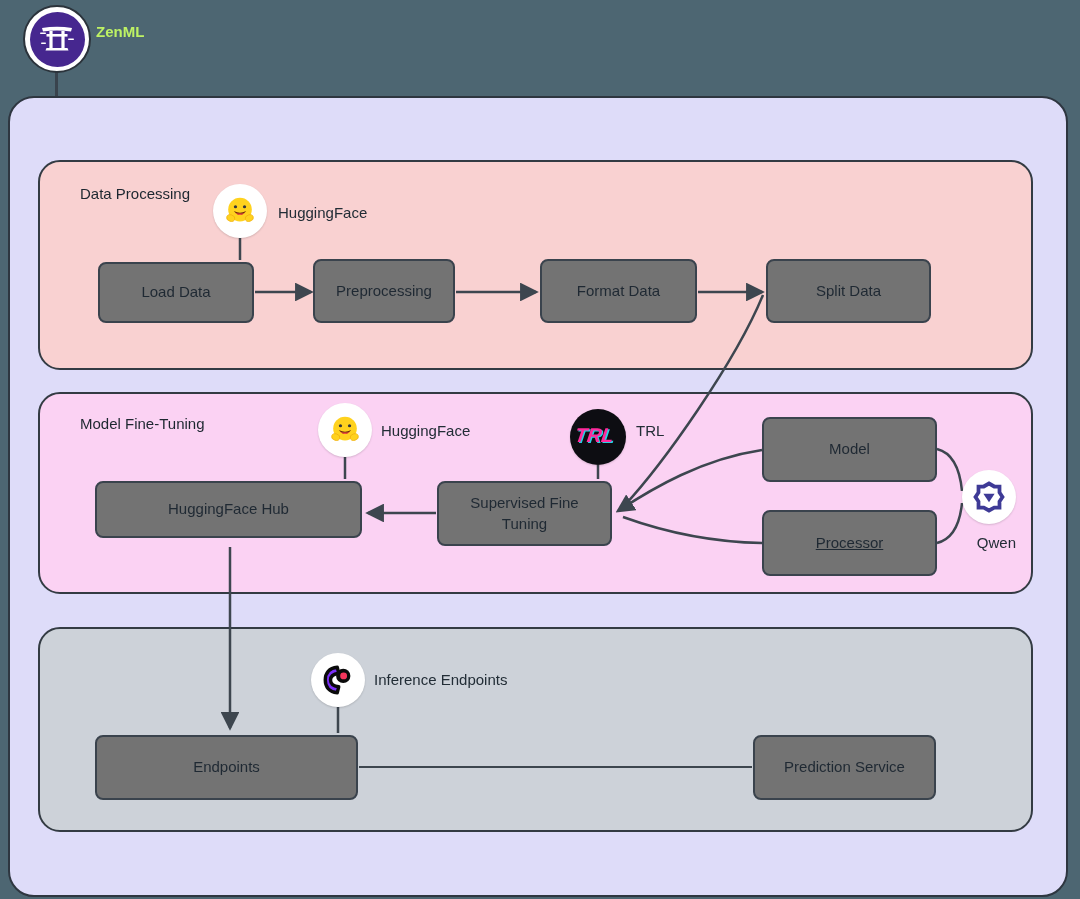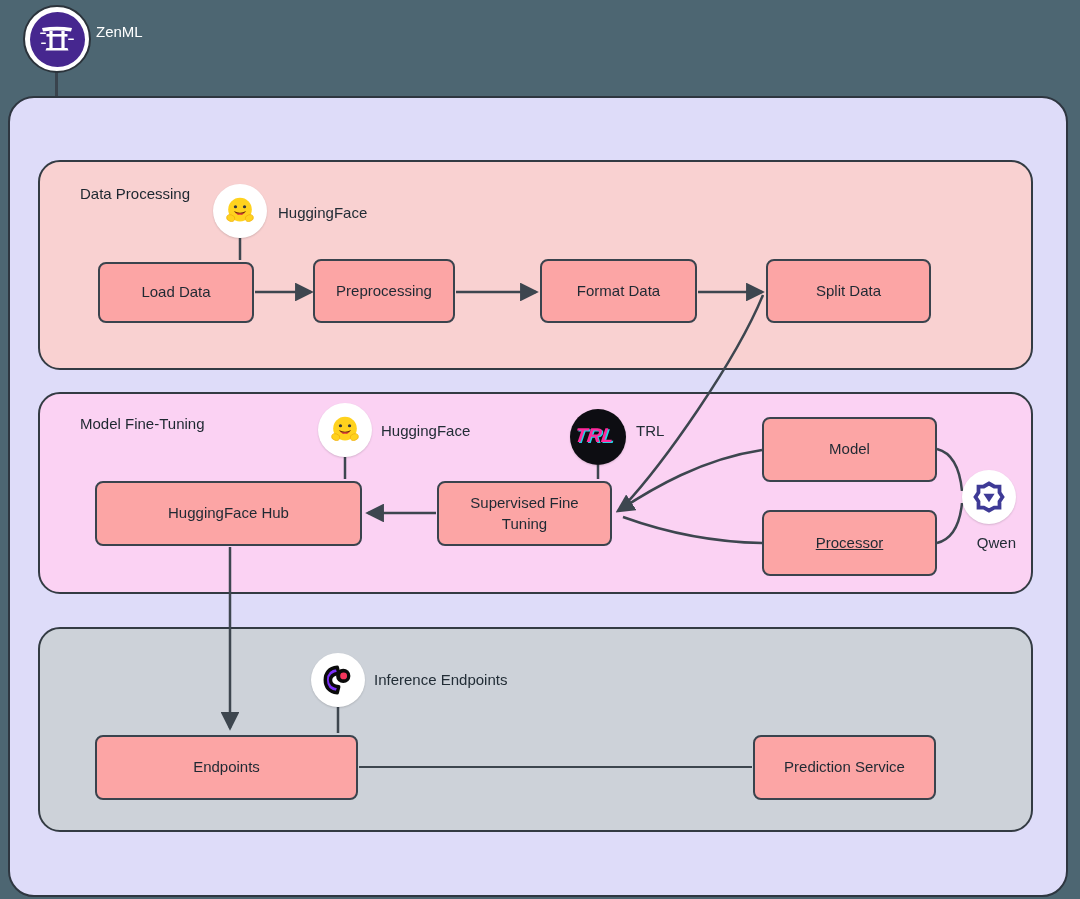--- a/index.html
+++ b/index.html
@@ -14,40 +14,40 @@
   .logo-ring{
     left:23px;top:5px;width:64px;height:64px;border-radius:50%;
     background:#ffffff;border:2px solid #2b333b;z-index:6;
     display:flex;align-items:center;justify-content:center;
   }
   .logo-inner{
     width:55px;height:55px;border-radius:50%;background:#46278f;
     display:flex;align-items:center;justify-content:center;
   }
   .brand-label{
-    left:96px;top:23px;font-size:15px;font-weight:normal;color:#ffffff;z-index:6;
+    left:96px;top:23px;font-size:15px;font-weight:bold;color:#bef264;z-index:6;
   }
   .logo-stem{
     left:55px;top:71px;width:3px;height:27px;background:#39434d;z-index:1;
   }
   
   .canvas{
     left:8px;top:96px;width:1060px;height:801px;border-radius:26px;
     background:#dedcf9;border:2px solid #2e3640;box-sizing:border-box;z-index:1;
   }
   .section{
     border-radius:22px;box-sizing:border-box;border:2px solid #333b43;z-index:2;
   }
   .s1{left:38px;top:160px;width:995px;height:210px;background:#f9d1d1;}
   .s2{left:38px;top:392px;width:995px;height:202px;background:#fbd2f3;}
   .s3{left:38px;top:627px;width:995px;height:205px;background:#cdd2d9;}
   .section-label{font-size:15px;color:#1d2730;z-index:3;}
   
   .node{
-    background:#fca5a5;border:2px solid #3a434d;border-radius:8px;
+    background:#737373;border:2px solid #3a434d;border-radius:8px;
     box-sizing:border-box;display:flex;align-items:center;justify-content:center;
     text-align:center;font-size:15px;color:#1f2933;z-index:10;line-height:1.35;
     padding:0 14px;
   }
   
   .icon-circle{
     width:54px;height:54px;border-radius:50%;background:#ffffff;z-index:10;
     display:flex;align-items:center;justify-content:center;
     box-shadow:0 1px 2px rgba(0,0,0,0.15);
   }
@@ -168,19 +168,19 @@
     <circle cx="31.5" cy="18.5" r="4.6" fill="#f5365c"></circle>
   </svg>
 </div>
 <div class="abs tool-label" style="left:374px;top:671px;">Inference Endpoints</div>
 
 <div class="abs node" style="left:98px;top:262px;width:156px;height:61px;">Load Data</div>
 <div class="abs node" style="left:313px;top:259px;width:142px;height:64px;">Preprocessing</div>
 <div class="abs node" style="left:540px;top:259px;width:157px;height:64px;">Format Data</div>
 <div class="abs node" style="left:766px;top:259px;width:165px;height:64px;">Split Data</div>
 
-<div class="abs node" style="left:95px;top:481px;width:267px;height:65px;">HuggingFace Hub</div>
+<div class="abs node" style="left:95px;top:481px;width:267px;height:57px;">HuggingFace Hub</div>
 <div class="abs node" style="left:437px;top:481px;width:175px;height:65px;">Supervised Fine Tuning</div>
 <div class="abs node" style="left:762px;top:417px;width:175px;height:65px;">Model</div>
 <div class="abs node" style="left:762px;top:510px;width:175px;height:66px;text-decoration:underline;">Processor</div>
 
 <div class="abs node" style="left:95px;top:735px;width:263px;height:65px;">Endpoints</div>
 <div class="abs node" style="left:753px;top:735px;width:183px;height:65px;">Prediction Service</div>
 
 </body></html>

